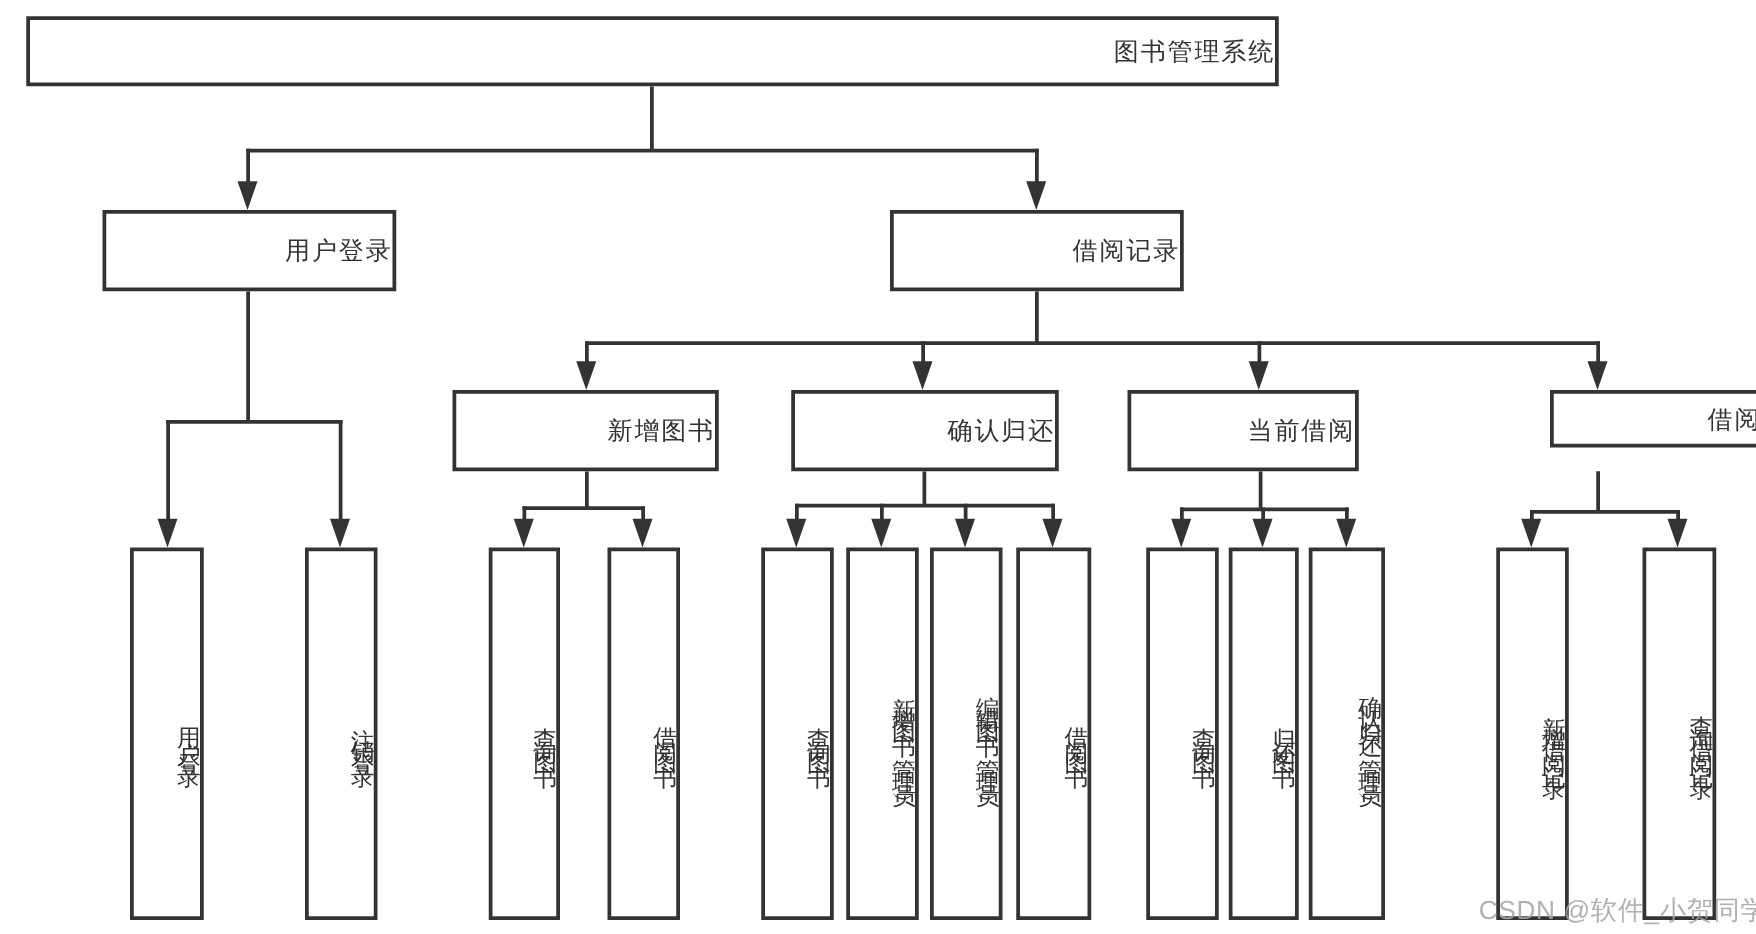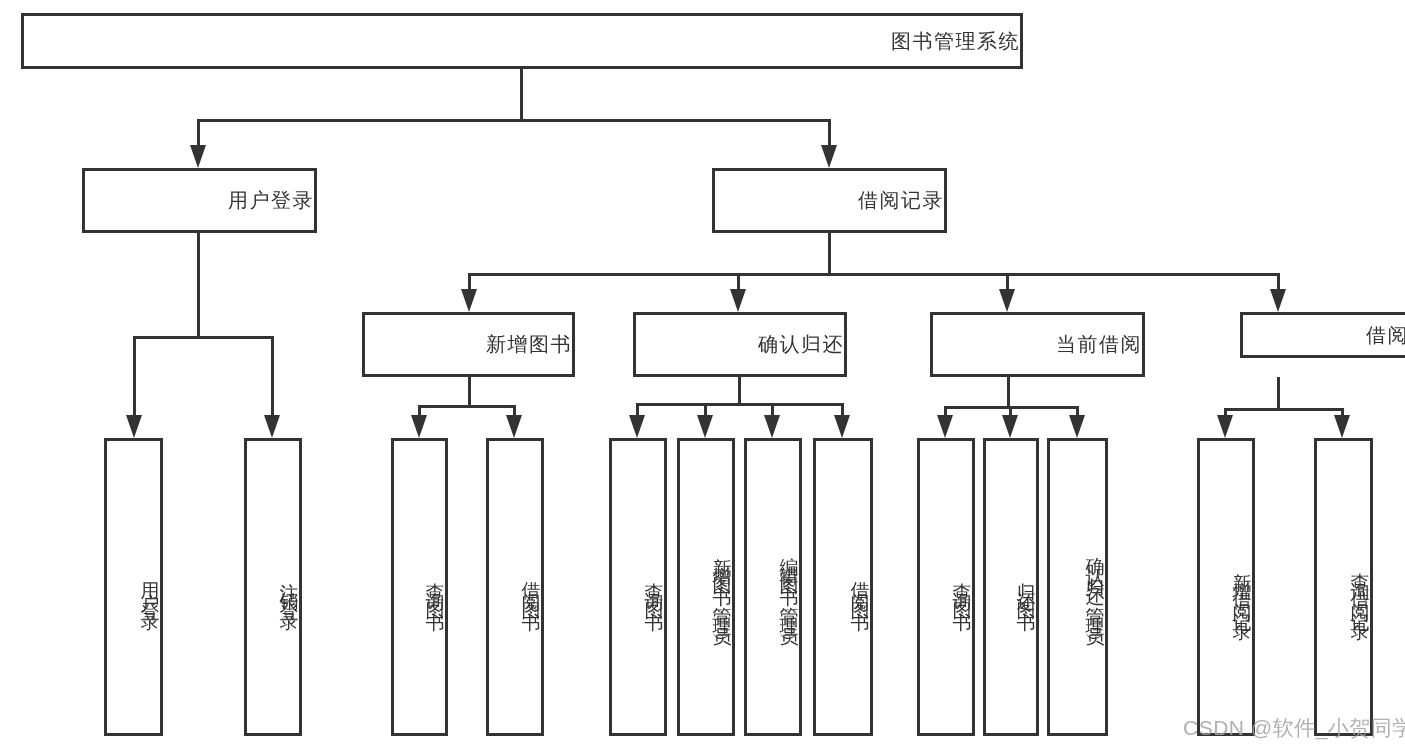--- a/index.html
+++ b/index.html
@@ -102,21 +102,21 @@
   <div class="box h" style="left:712px;top:168px;width:235px;height:65px;">
     <span>借阅记录</span>
   </div>
 
   <div class="box h" style="left:362px;top:312px;width:213px;height:65px;">
     <span>新增图书</span>
   </div>
   <div class="box h" style="left:633px;top:312px;width:214px;height:65px;">
     <span>确认归还</span>
   </div>
-  <div class="box h" style="left:930px;top:312px;width:215px;height:65px;">
+  <div class="box h" style="left:902px;top:312px;width:185px;height:65px;">
     <span>当前借阅</span>
   </div>
   <div class="box h" style="left:1240px;top:312px;width:215px;height:46px;">
     <span>借阅记录</span>
   </div>
 
   <div class="box v" style="left:104px;top:438px;width:59px;height:298px;">
     <span>用户登录</span>
   </div>
   <div class="box v" style="left:244px;top:438px;width:58px;height:298px;">

